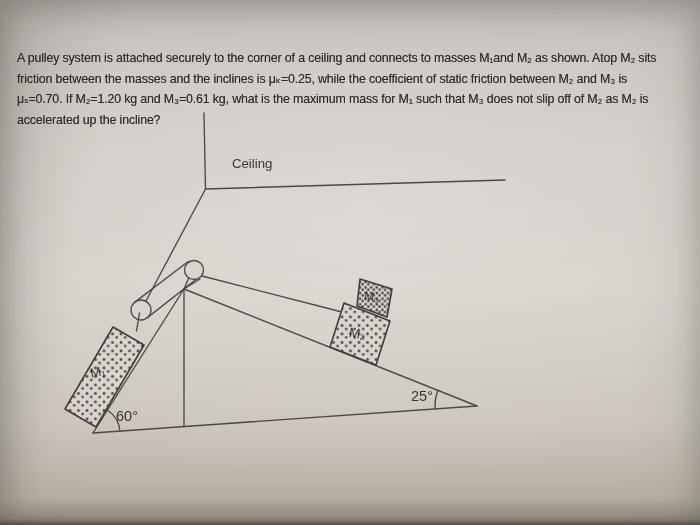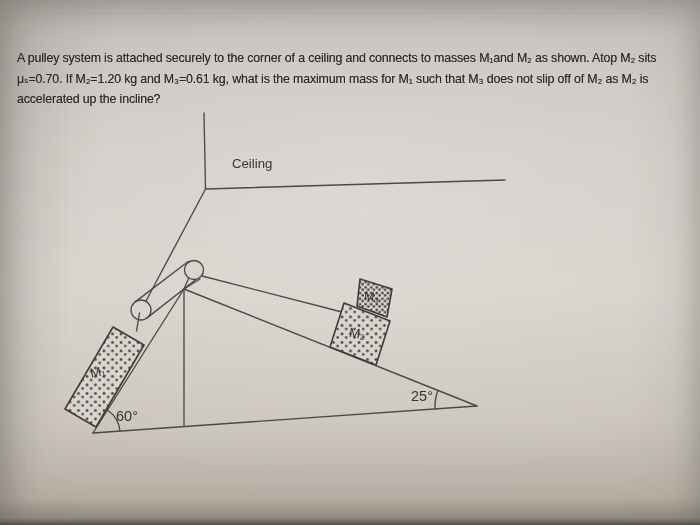--- a/index.html
+++ b/index.html
@@ -34,20 +34,21 @@
     background:linear-gradient(180deg, rgba(74,68,60,0) 0%, rgba(74,68,60,0.28) 45%, rgba(52,47,41,0.6) 100%);
   }
 </style>
 </head>
 <body>
 
 <div class="photo">
 
   <div class="problem">
     <div>A pulley system is attached securely to the corner of a ceiling and connects to masses M₁and M₂ as shown. Atop M₂ sits</div>
+    <div>friction between the masses and the inclines is μₖ=0.25, while the coefficient of static friction between M₂ and M₃ is</div>
     <div>μₛ=0.70. If M₂=1.20 kg and M₃=0.61 kg, what is the maximum mass for M₁ such that M₃ does not slip off of M₂ as M₂ is</div>
     <div>accelerated up the incline?</div>
   </div>
 
   <svg class="diagram" viewBox="0 0 700 525">
     <defs>
       <pattern id="dots" width="8.5" height="8.5" patternUnits="userSpaceOnUse">
         <rect width="8.5" height="8.5" fill="#d9d5ce"></rect>
         <circle cx="2" cy="2.4" r="0.8" fill="#5c564e"></circle>
         <circle cx="6.2" cy="6" r="0.7" fill="#645e55"></circle>

